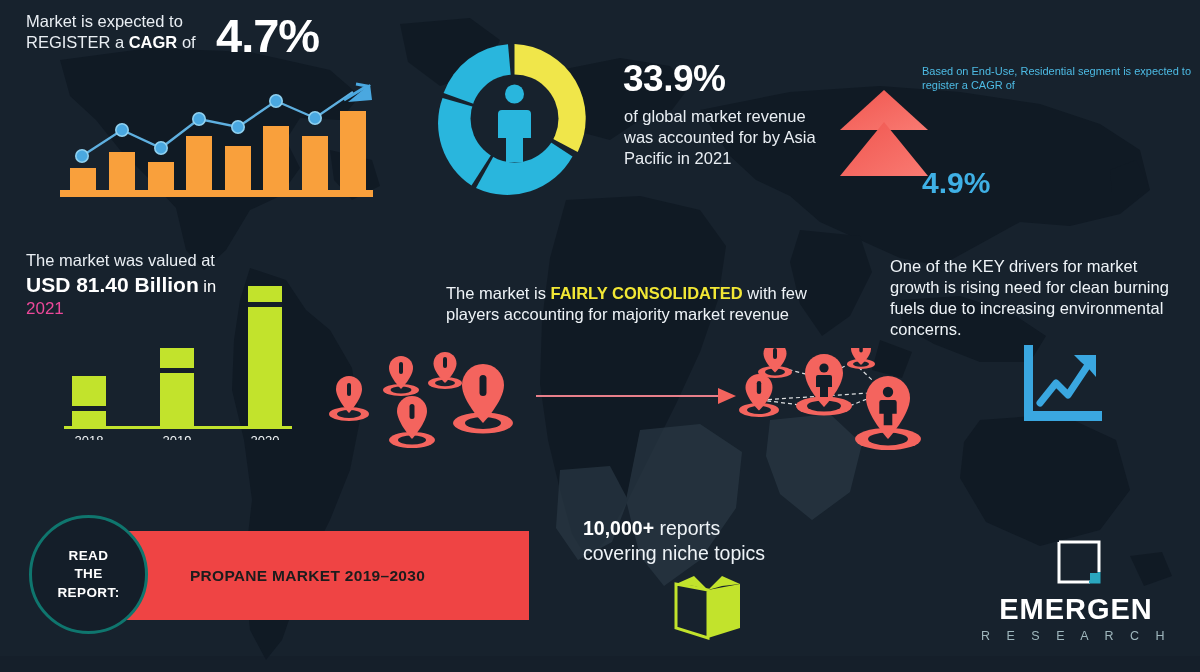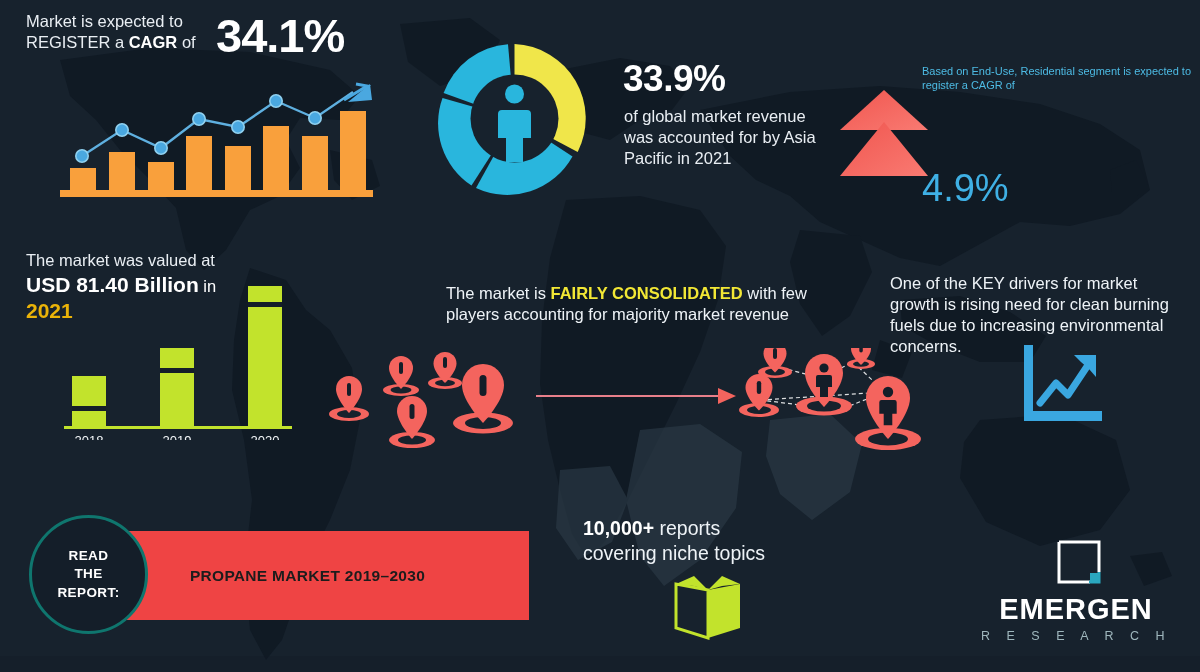--- a/index.html
+++ b/index.html
@@ -23,39 +23,39 @@
   
   #donut-wrap{position:absolute;left:432px;top:36px;width:165px;height:165px;}
 
   
   #mid-pct{left:623px;top:55px;font-size:37px;font-weight:bold;color:#ffffff;letter-spacing:-0.5px;}
   #mid-text{left:624px;top:106px;width:215px;font-size:16.5px;color:#e9eef3;}
 
   
   #arrows-wrap{position:absolute;left:838px;top:84px;width:92px;height:100px;}
   #tr-text{left:922px;top:64px;width:278px;font-size:11px;color:#4dbbe4;}
-  #tr-pct{left:922px;top:164px;font-size:38px;font-weight:normal;color:#3fb0e5;}
+  #tr-pct{left:922px;top:164px;font-size:30px;font-weight:bold;color:#3fb0e5;}
 
   
   #lm-l1{left:26px;top:250px;width:300px;font-size:16.5px;color:#e9eef3;}
   #lm-l2{left:26px;top:272px;font-size:21px;font-weight:bold;color:#ffffff;}
   #lm-l2 .sm{font-size:16.5px;font-weight:normal;}
-  #lm-l3{left:26px;top:298px;font-size:21px;color:#eab308;font-weight:bold;}
+  #lm-l3{left:26px;top:298px;font-size:17px;color:#ec4899;}
   #greenchart{position:absolute;left:60px;top:280px;width:240px;height:160px;}
 
   
   #cc-text{left:446px;top:283px;width:372px;font-size:16.5px;color:#eef3f7;}
 
   
   #pins-left{position:absolute;left:325px;top:352px;width:200px;height:105px;}
   #pins-right{position:absolute;left:735px;top:348px;width:200px;height:112px;}
   #flow-arrow{position:absolute;left:536px;top:386px;width:200px;height:20px;}
 
   
-  #rm-text{left:890px;top:273px;width:290px;font-size:16.5px;color:#eef3f7;}
+  #rm-text{left:890px;top:256px;width:290px;font-size:16.5px;color:#eef3f7;}
   #growth-icon{position:absolute;left:1018px;top:345px;width:84px;height:82px;}
 
   
   #report-bar{position:absolute;left:86px;top:531px;width:443px;height:89px;background:#ef4444;}
   #report-bar-label{position:absolute;left:0;top:0;width:443px;height:89px;display:flex;
     align-items:center;justify-content:center;color:#1c1c1c;font-size:15.5px;font-weight:bold;letter-spacing:.3px;}
   #report-circle{position:absolute;left:29px;top:515px;width:113px;height:113px;border-radius:50%;
     background:#141e29;border:3px solid #0f766e;display:flex;align-items:center;justify-content:center;}
   #report-circle-label{color:#ffffff;font-size:13.5px;font-weight:bold;text-align:center;line-height:1.35;letter-spacing:.4px;}
 
@@ -120,21 +120,21 @@
       <path d="M640,430 L700,424 L742,452 L736,508 L700,560 L664,586 L640,556 L626,500 Z"></path>
       <path d="M770,420 L830,414 L862,444 L850,492 L812,520 L780,494 L766,456 Z"></path>
       <path d="M560,470 L610,466 L628,500 L612,542 L578,560 L556,528 Z"></path>
     </g>
   </svg>
 
   <div class="t" id="tl-text">
     <span>Market is expected to</span><br>
     <span>REGISTER a </span><span class="bold white">CAGR</span><span> of</span>
   </div>
-  <div class="t" id="tl-pct">34.1%</div>
+  <div class="t" id="tl-pct">4.7%</div>
 
   <svg style="position:absolute;left:52px;top:80px;width:330px;height:122px" viewBox="0 0 330 122">
     <g fill="#f9a03c">
       <rect x="18" y="88" width="26" height="23"></rect>
       <rect x="57" y="72" width="26" height="39"></rect>
       <rect x="96" y="82" width="26" height="29"></rect>
       <rect x="134" y="56" width="26" height="55"></rect>
       <rect x="173" y="66" width="26" height="45"></rect>
       <rect x="211" y="46" width="26" height="65"></rect>
       <rect x="250" y="56" width="26" height="55"></rect>

